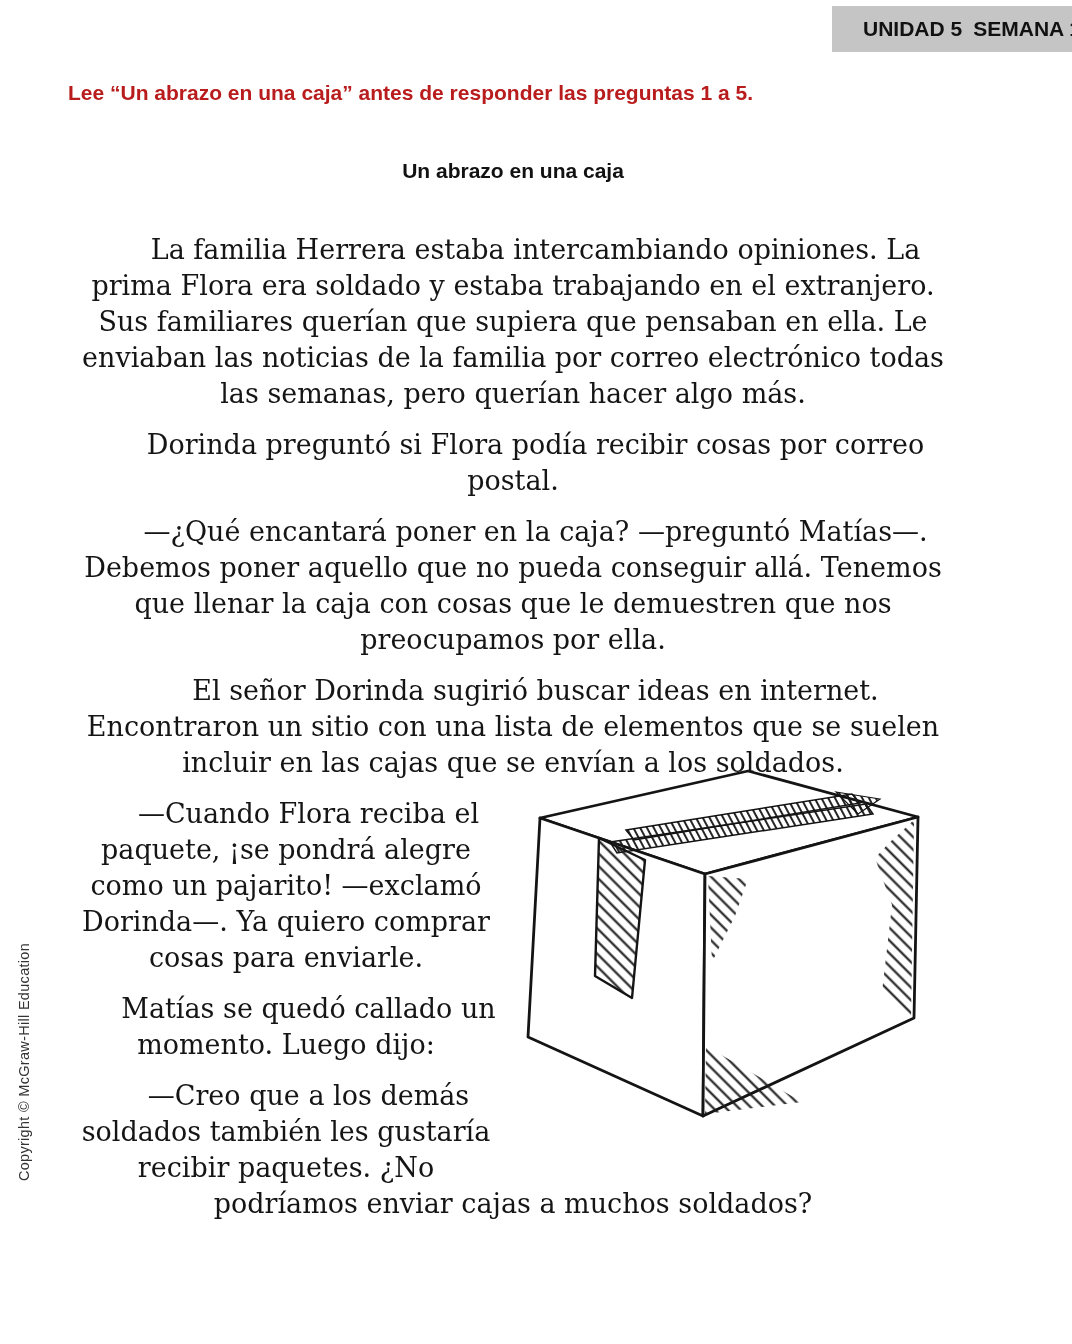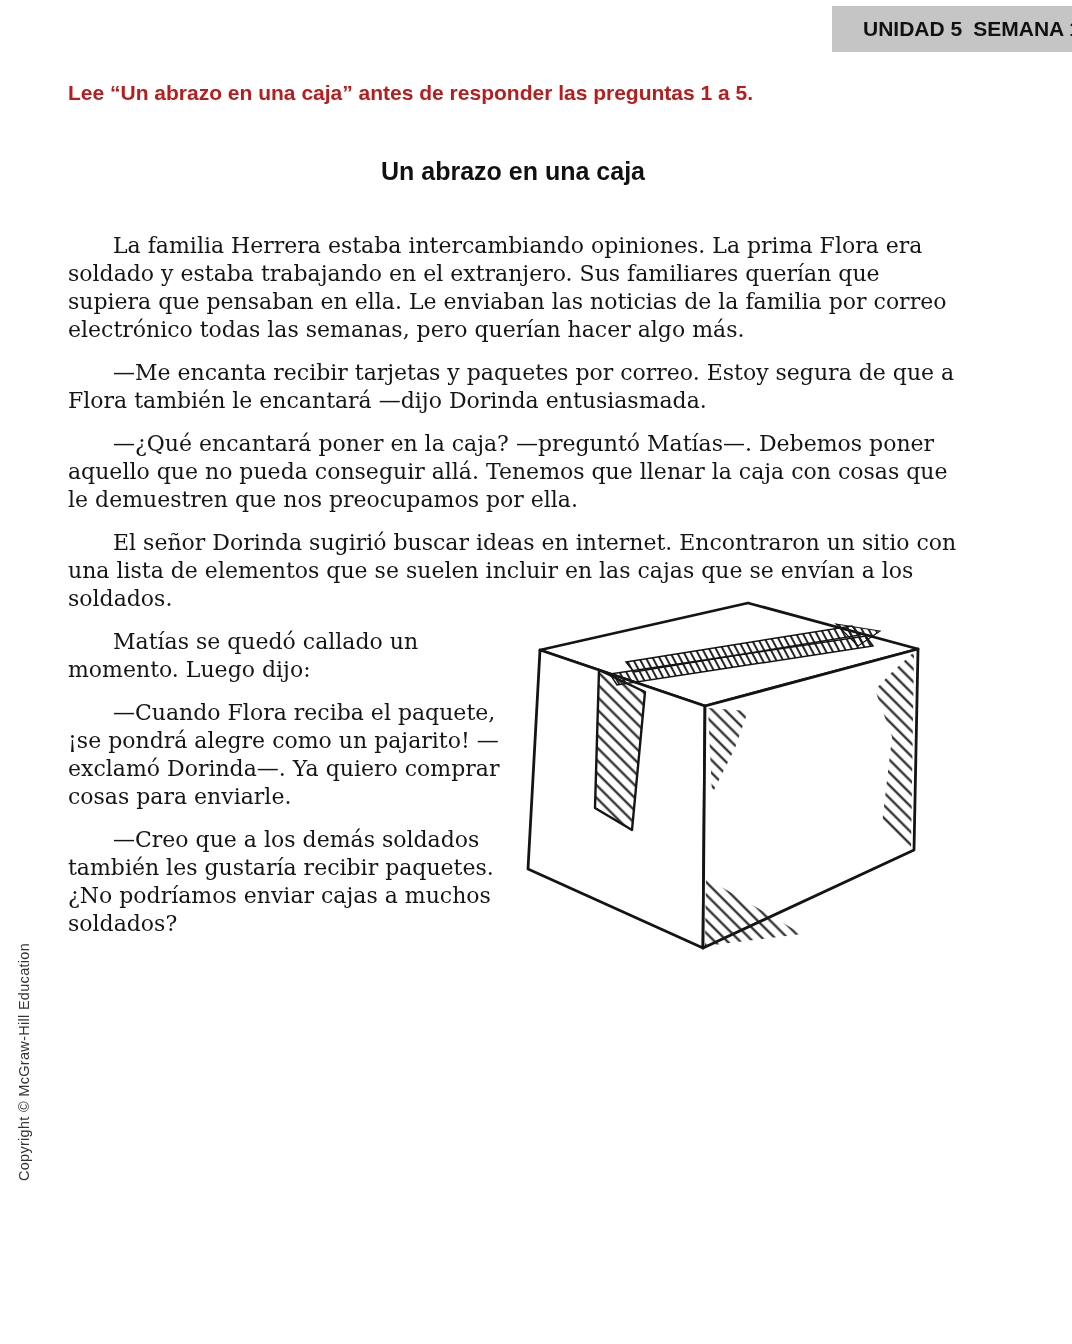--- a/index.html
+++ b/index.html
@@ -28,29 +28,29 @@
   .instruction {
     margin:0;
     font-family:"Liberation Sans",sans-serif;
     font-weight:700; font-size:21px; line-height:26px;
     color:#b91c1c;
   }
   .story-title {
     margin:46px 0 0 0;
     text-align:center;
     font-family:"Liberation Sans",sans-serif;
-    font-weight:700; font-size:25px; line-height:38px;
+    font-weight:700; font-size:21px; line-height:38px;
     color:#111;
   }
   .story-body { margin-top:42px; }
   p.body-para {
     margin:0 0 15px 0;
-    font-size:22px; line-height:28px;
+    font-size:27px; line-height:36px;
     text-indent:45px;
-    text-align:left;
+    text-align:center;
     color:#151515;
   }
   .illustration-float {
     float:right;
     width:500px; height:400px;
     margin:-48px -60px 4px 14px;
   }
   .illustration-float svg { display:block; width:500px; height:400px; }
   .copyright {
     position:absolute; left:24px; top:1062px;
@@ -72,21 +72,21 @@
   </header>
 
   <div class="content">
 
     <p class="instruction">Lee “Un abrazo en una caja” antes de responder las preguntas 1 a 5.</p>
 
     <h1 class="story-title">Un abrazo en una caja</h1>
 
     <div class="story-body">
       <p class="body-para">La familia Herrera estaba intercambiando opiniones. La prima Flora era soldado y estaba trabajando en el extranjero. Sus familiares querían que supiera que pensaban en ella. Le enviaban las noticias de la familia por correo electrónico todas las semanas, pero querían hacer algo más.</p>
-      <p class="body-para">—Me encanta recibir tarjetas y paquetes por correo. Estoy segura de que a Flora también le encantará —dijo Dorinda entusiasmada.</p>
+      <p class="body-para">Dorinda preguntó si Flora podía recibir cosas por correo postal.</p>
       <p class="body-para">—¿Qué encantará poner en la caja? —preguntó Matías—. Debemos poner aquello que no pueda conseguir allá. Tenemos que llenar la caja con cosas que le demuestren que nos preocupamos por ella.</p>
       <p class="body-para">El señor Dorinda sugirió buscar ideas en internet. Encontraron un sitio con una lista de elementos que se suelen incluir en las cajas que se envían a los soldados.</p>
 
       <div class="illustration-float">
 
         <svg viewBox="540 878 500 400" xmlns="http://www.w3.org/2000/svg">
           <defs>
             <pattern id="hd" width="9" height="9" patternUnits="userSpaceOnUse" patternTransform="rotate(-45)">
               <line x1="4.5" y1="0" x2="4.5" y2="9" stroke="#1a1a1a" stroke-width="2.1"></line>
             </pattern>
@@ -106,21 +106,21 @@
           <path d="M621,968 L667,990 L654,1128 L617,1106 Z" fill="url(#hd)" stroke="#141414" stroke-width="2.4" stroke-linejoin="round"></path>
 
           <path d="M936,950 L933,1148 L904,1122 L914,1035 L897,988 L912,972 Z" fill="url(#hd)" stroke="none"></path>
 
           <path d="M730,1006 L770,1009 L757,1046 L734,1092 Z" fill="url(#hd)" stroke="none"></path>
 
           <path d="M728,1176 L824,1232 L727,1244 Z" fill="url(#hd)" stroke="none"></path>
         </svg>
       </div>
 
+      <p class="body-para">—Cuando Flora reciba el paquete, ¡se pondrá alegre como un pajarito! —exclamó Dorinda—. Ya quiero comprar cosas para enviarle.</p>
       <p class="body-para">Matías se quedó callado un momento. Luego dijo:</p>
-      <p class="body-para">—Cuando Flora reciba el paquete, ¡se pondrá alegre como un pajarito! —exclamó Dorinda—. Ya quiero comprar cosas para enviarle.</p>
       <p class="body-para">—Creo que a los demás soldados también les gustaría recibir paquetes. ¿No podríamos enviar cajas a muchos soldados?</p>
     </div>
   </div>
 
   <div class="copyright">Copyright © McGraw-Hill Education</div>
 
 </div>
 
 </body></html>

